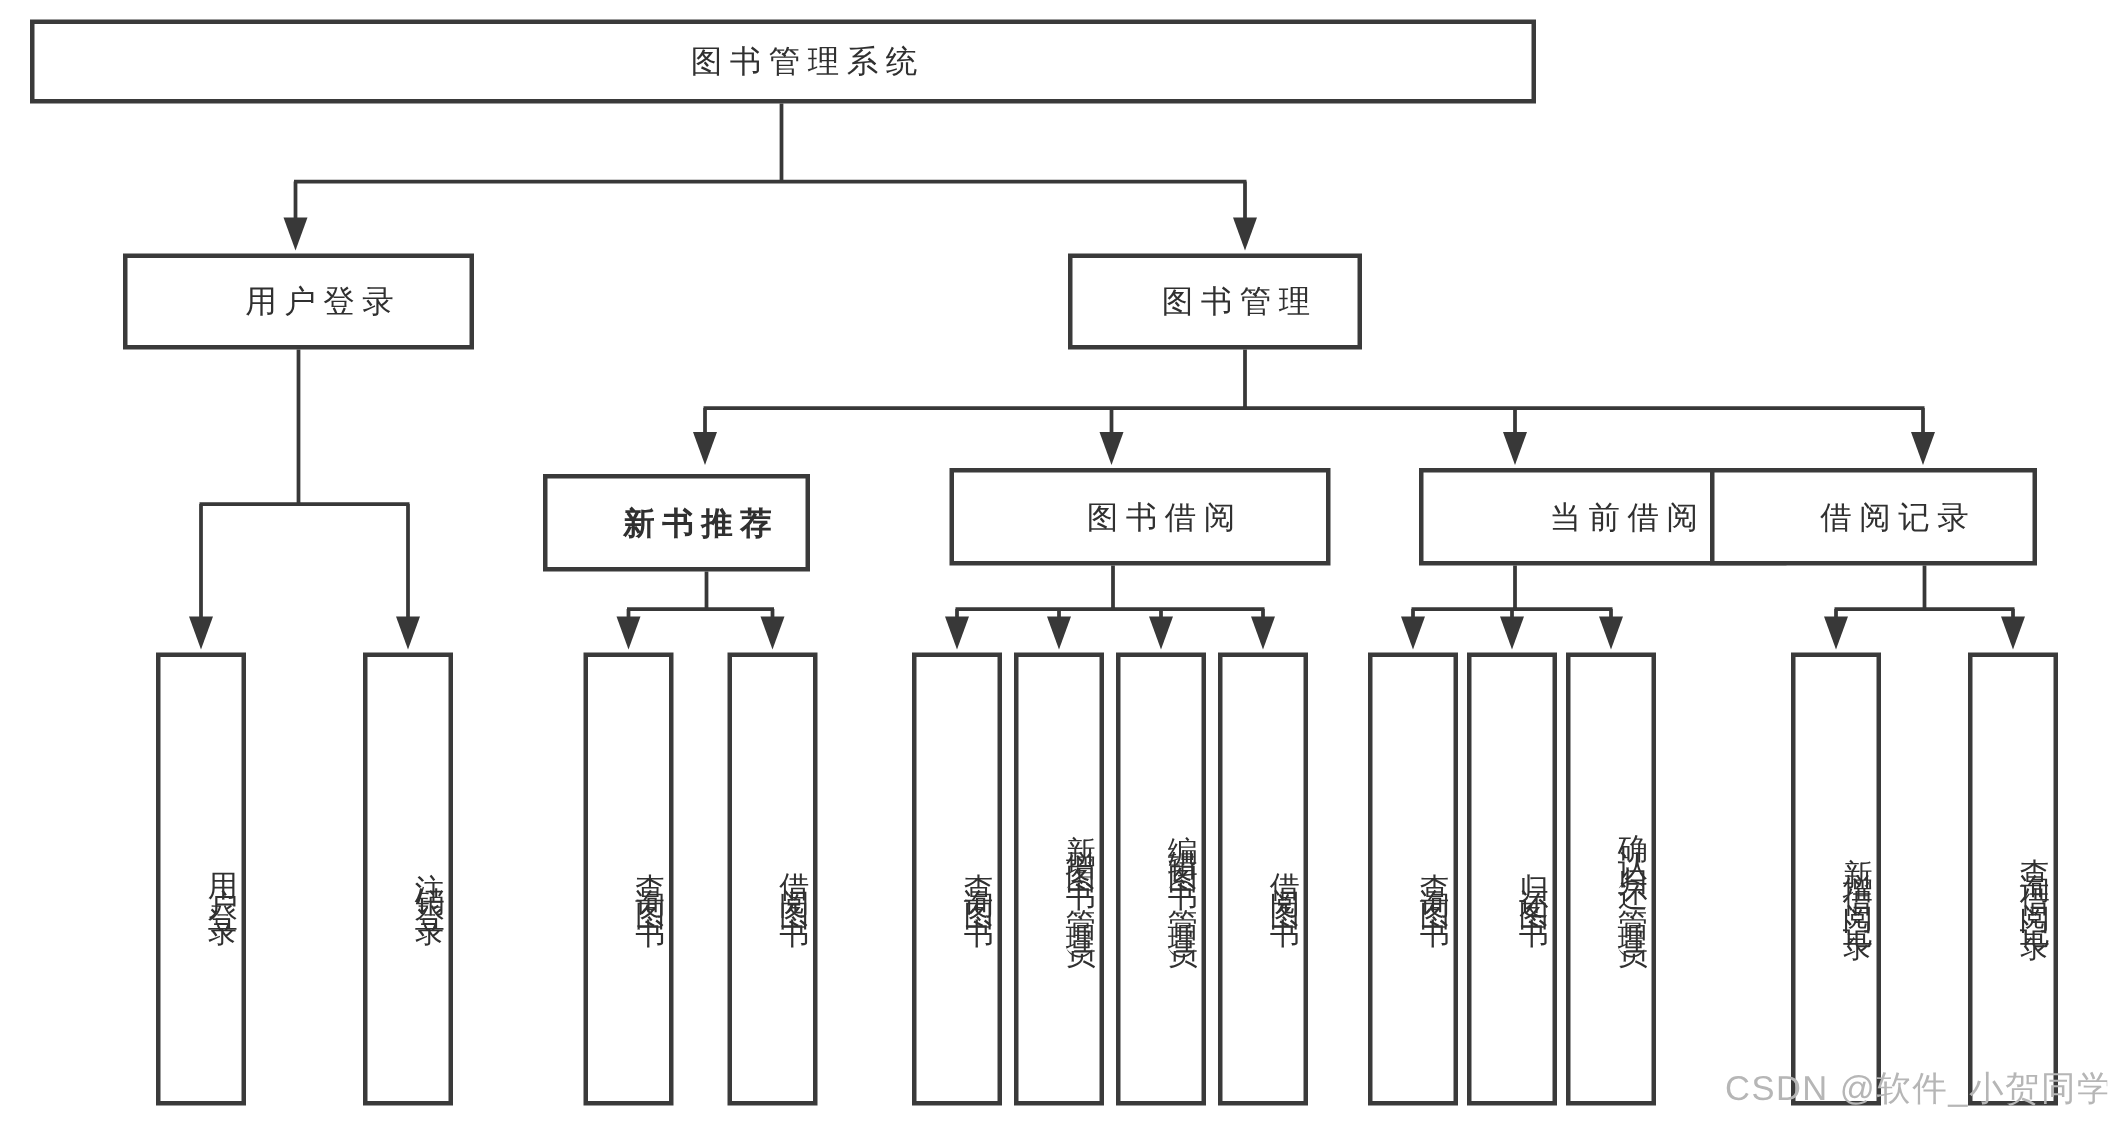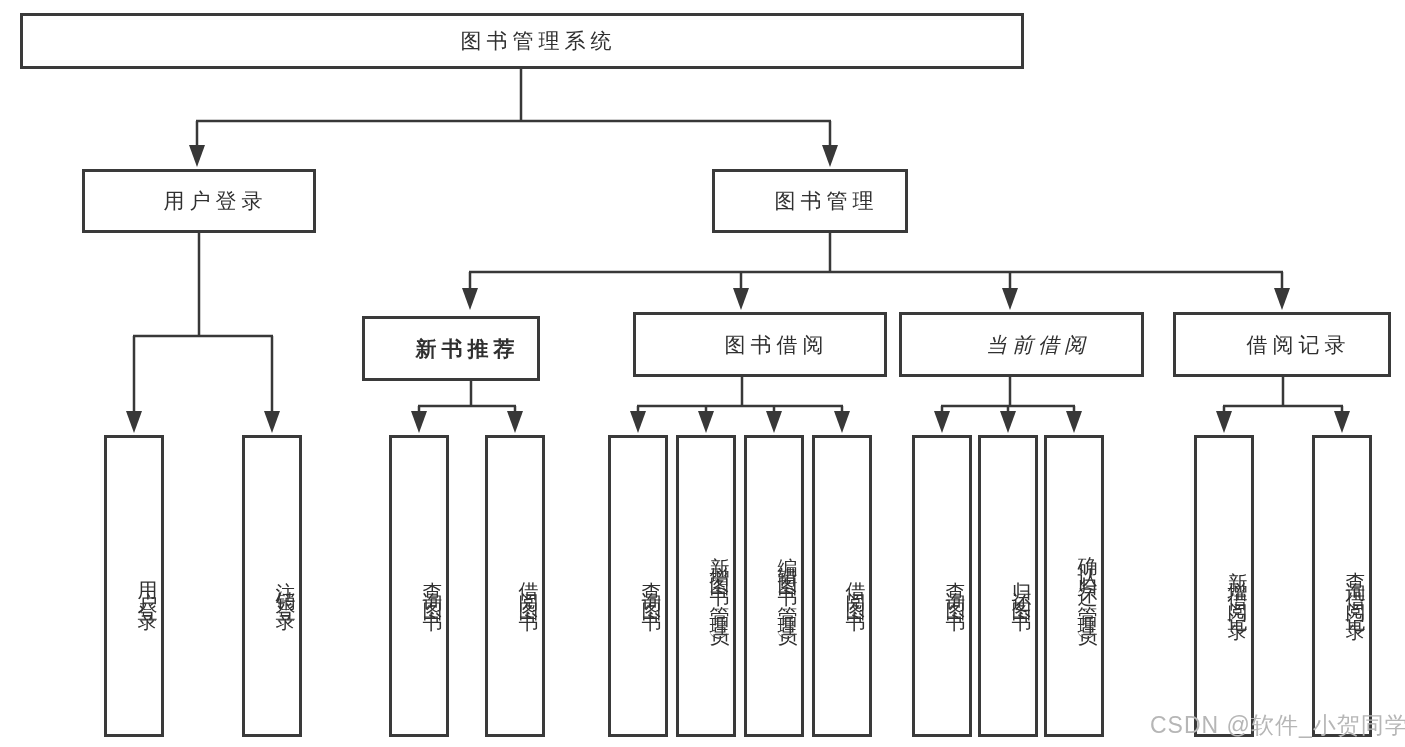--- a/index.html
+++ b/index.html
@@ -21,22 +21,22 @@
     color:#b6b6b6;white-space:nowrap;
   }
   
   #root{left:20px;top:13px;width:1004px;height:56px;}
   
   #n-user{left:82px;top:169px;width:234px;height:64px;}
   #n-mgmt{left:712px;top:169px;width:196px;height:64px;}
   
   #n-rec{left:362px;top:316px;width:178px;height:65px;font-weight:bold;}
   #n-bor{left:633px;top:312px;width:254px;height:65px;}
-  #n-cur{left:899px;top:312px;width:245px;height:65px;font-style:italic;}
-  #n-log{left:1173px;top:312px;width:218px;height:65px;}
+  #n-cur{left:946px;top:312px;width:245px;height:65px;}
+  #n-log{left:1140px;top:312px;width:218px;height:65px;}
   
   .leaf{top:435px;width:60px;height:302px;}
   #l0{left:104px;}  #l1{left:242px;}
   #l2{left:389px;}  #l3{left:485px;}
   #l4{left:608px;}  #l5{left:676px;}  #l6{left:744px;}  #l7{left:812px;}
   #l8{left:912px;}  #l9{left:978px;}  #l10{left:1044px;}
   #l11{left:1194px;} #l12{left:1312px;}
 </style>
 </head>
 <body>

